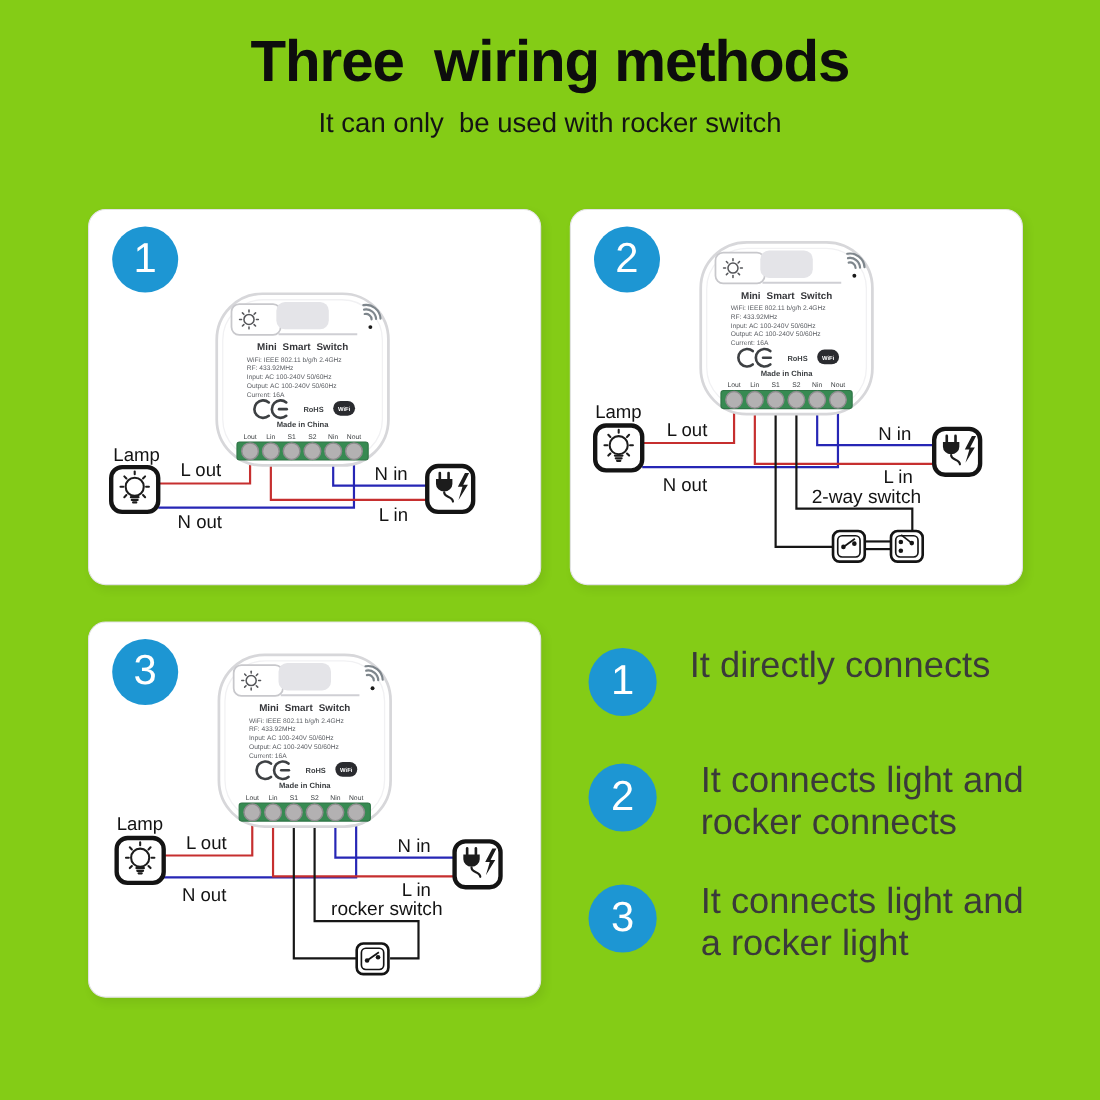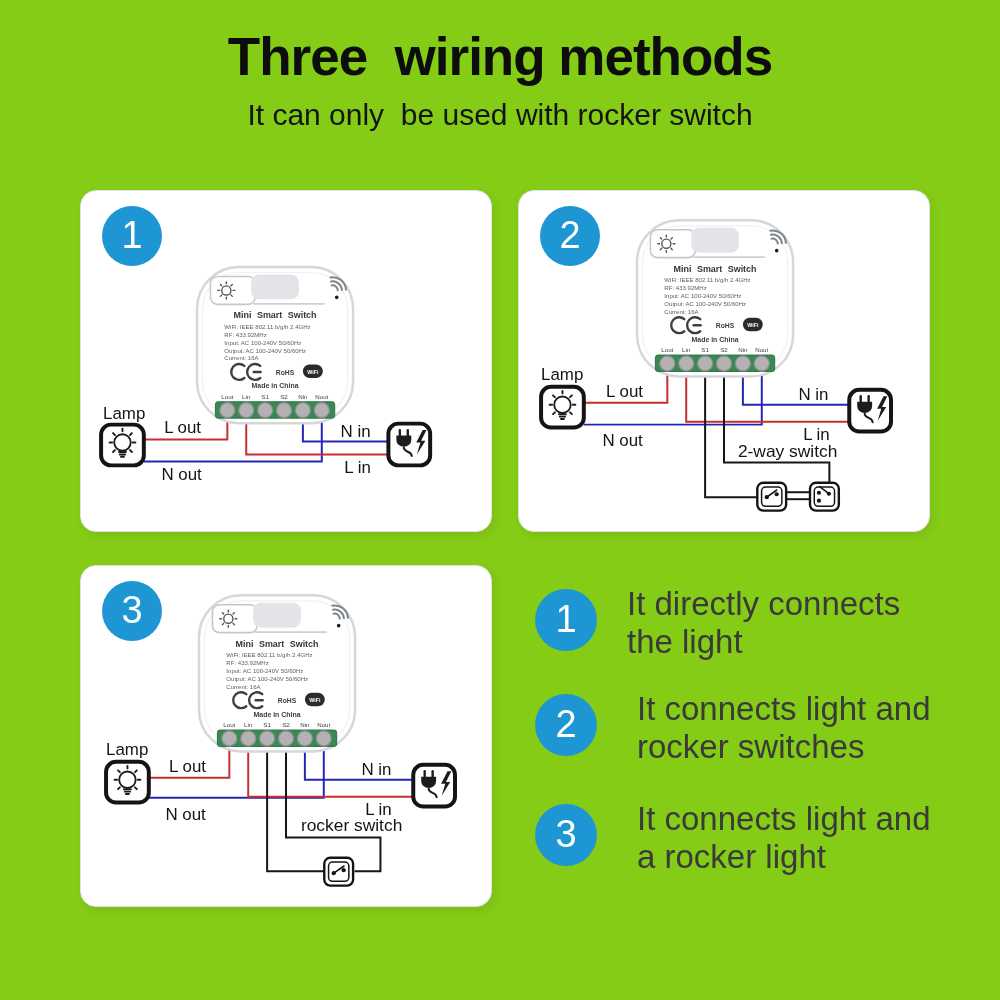--- a/index.html
+++ b/index.html
@@ -10,21 +10,21 @@
     --green:#378a52;
   }
   *{margin:0;padding:0;box-sizing:border-box;}
   html,body{background:#fff;}
   body{font-family:"Liberation Sans",sans-serif;color:#111;}
   .page{position:relative;width:1000px;height:1000px;background:#84cc16;overflow:hidden;}
 
   .title{position:absolute;top:26px;left:0;width:100%;text-align:center;
     font-size:53px;font-weight:bold;letter-spacing:-1px;color:#0d0d0d;white-space:pre-wrap;}
   .subtitle{position:absolute;top:98px;left:0;width:100%;text-align:center;
-    font-size:30px;font-weight:400;color:#141414;white-space:pre-wrap;}
+    font-size:25px;font-weight:400;color:#141414;white-space:pre-wrap;}
 
   .panel{position:absolute;width:412px;height:342px;border:1.5px solid #e2e2e5;
     border-radius:16px;background:#fff;box-shadow:3px 4px 9px rgba(0,0,0,.07);}
   .panel-1{left:80px;top:190px;}
   .panel-2{left:518px;top:190px;}
   .panel-3{left:80px;top:565px;}
   .panel svg{position:absolute;left:0;top:0;width:100%;height:100%;}
 
   .badge{position:absolute;left:21px;top:15px;width:60px;height:60px;border-radius:50%;
     background:var(--accent);color:#fff;font-size:38px;line-height:58px;text-align:center;z-index:2;}
@@ -236,28 +236,27 @@
       <text class="wire-label" x="299" y="250" text-anchor="middle">L in</text>
       <text class="switch-label" x="272" y="267" text-anchor="middle">rocker switch</text>
     </svg>
   </section>
 
   <aside class="legend">
     <div class="legend-row r1">
       <div class="legend-circle">1</div>
       <div class="legend-text">
         <span style="display:block">It directly connects</span>
-        <span style="display:block">the light</span>
       </div>
     </div>
     <div class="legend-row r2">
       <div class="legend-circle">2</div>
       <div class="legend-text">
         <span style="display:block">It connects light and</span>
-        <span style="display:block">rocker switches</span>
+        <span style="display:block">rocker connects</span>
       </div>
     </div>
     <div class="legend-row r3">
       <div class="legend-circle">3</div>
       <div class="legend-text">
         <span style="display:block">It connects light and</span>
         <span style="display:block">a rocker light</span>
       </div>
     </div>
   </aside>

